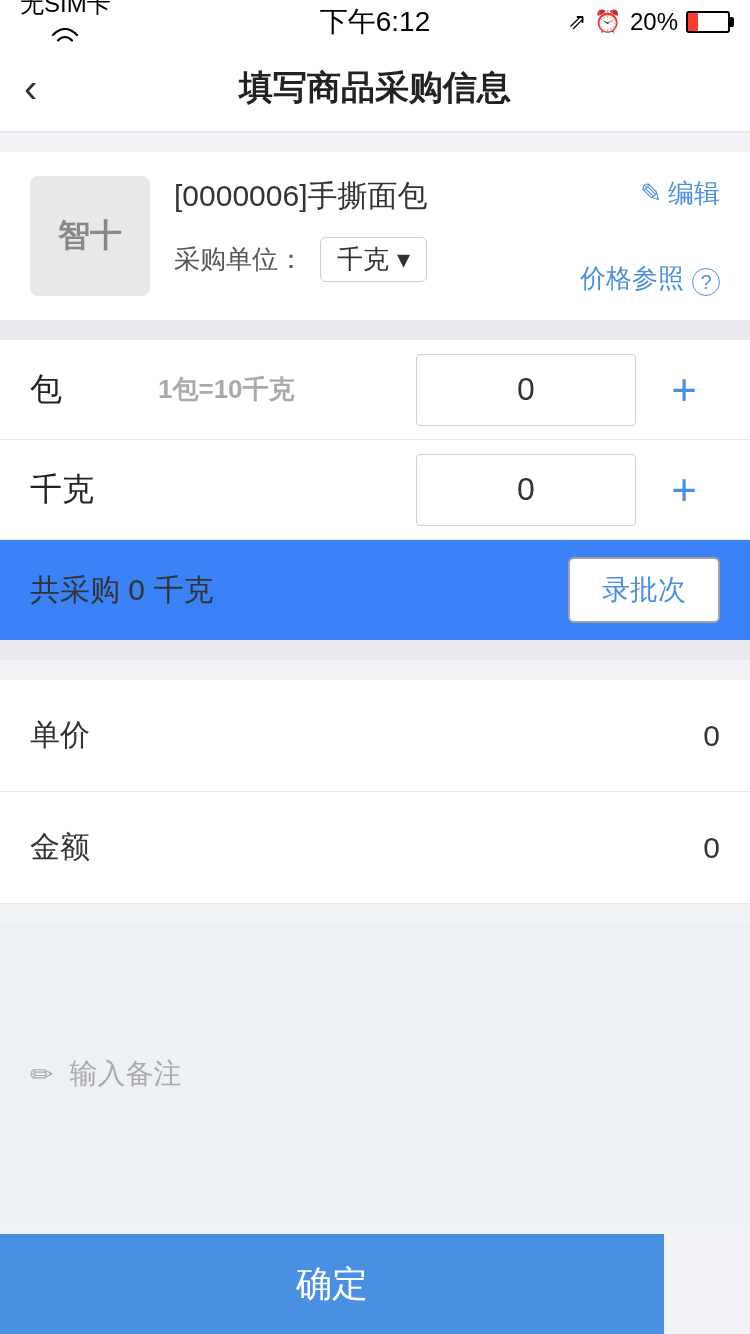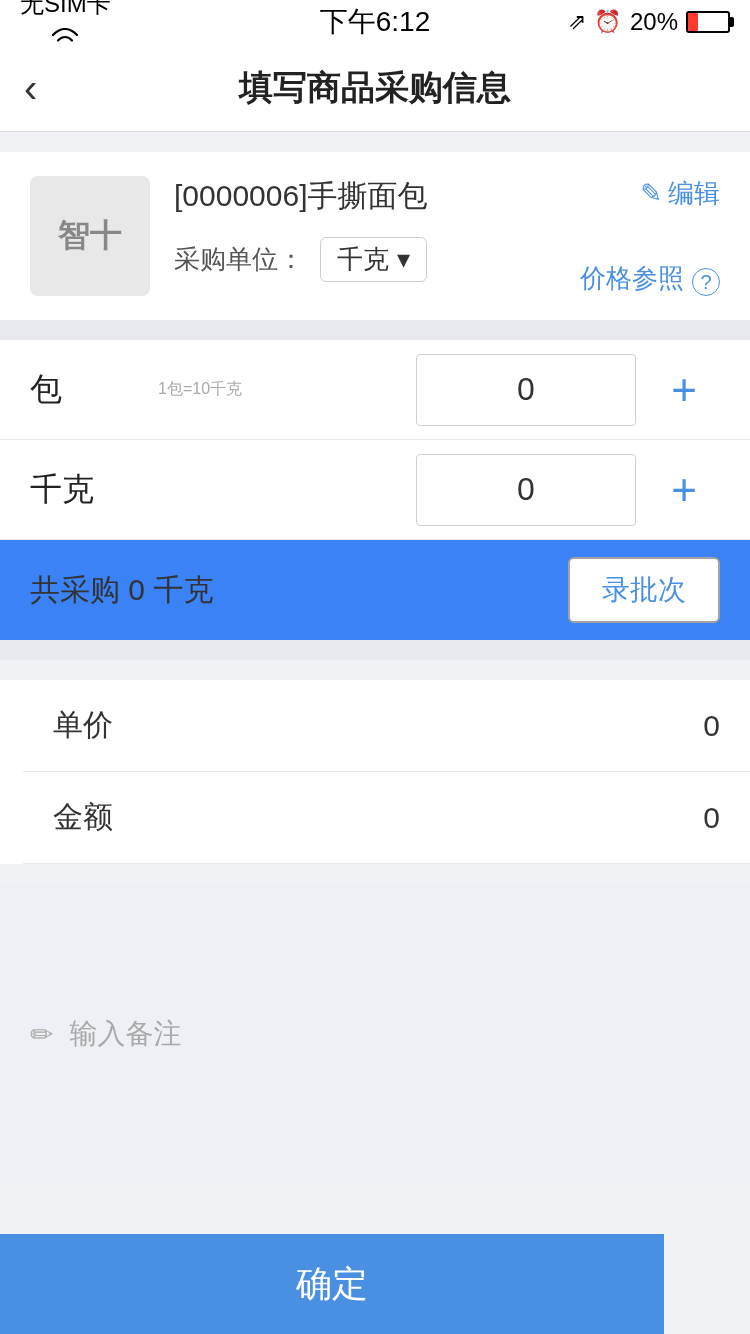--- a/index.html
+++ b/index.html
@@ -184,23 +184,24 @@
       padding: 0 30px;
       height: 100px;
       border-bottom: 1px solid #e8e8e8;
     }
     .input-label {
       min-width: 120px;
       font-size: 32px;
       color: #222;
     }
     .input-sublabel {
-      font-size: 16px;
+      font-size: 26px;
       color: #aaa;
       margin-left: 8px;
+      font-weight: bold;
     }
     .input-spacer { flex: 1; }
     .qty-input {
       width: 220px;
       height: 72px;
       border: 1px solid #d0d0d0;
       border-radius: 4px;
       font-size: 32px;
       text-align: center;
       color: #333;
@@ -247,23 +248,22 @@
     
     .info-section {
       background: #fff;
       margin-top: 20px;
     }
     .info-row {
       display: flex;
       align-items: center;
       justify-content: space-between;
       padding: 0 30px;
-      height: 92px;
+      height: 112px;
       border-bottom: 1px solid #e8e8e8;
-      margin-left: 23px;
     }
     .info-label {
       font-size: 30px;
       color: #333;
     }
     .info-value {
       font-size: 30px;
       color: #333;
     }
 

